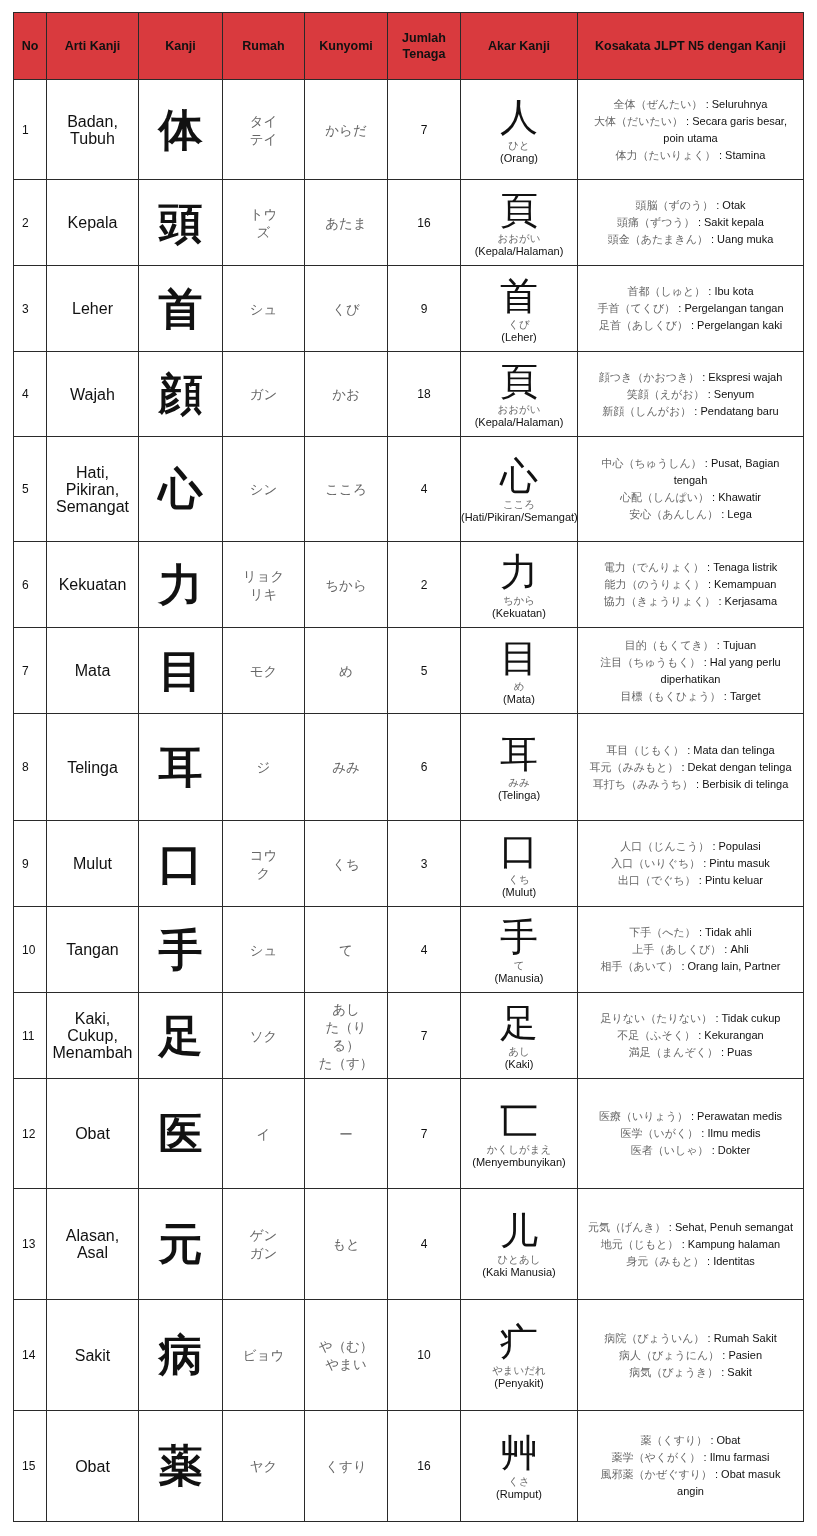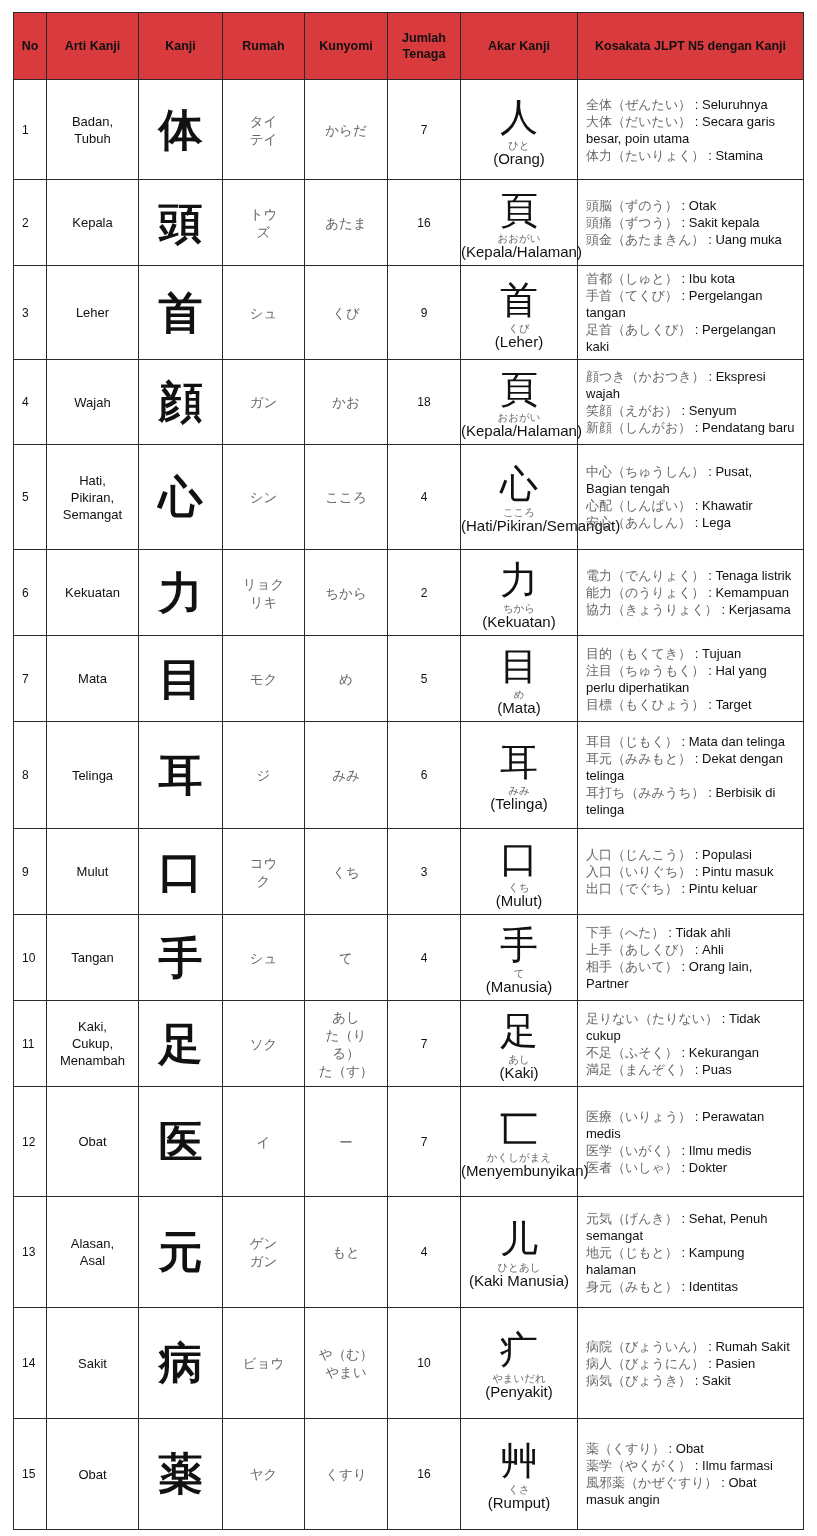--- a/index.html
+++ b/index.html
@@ -11,29 +11,29 @@
   }
   .kanji-table th, .kanji-table td {
     border: 1.5px solid #2a2a2a; padding: 0; vertical-align: middle;
   }
   .kanji-table th {
     background: #d93a3e; color: #111; font-weight: bold; font-size: 12.5px;
     text-align: center; line-height: 16px; height: 66px;
   }
   .kanji-table td { font-size: 12px; text-align: center; }
   td.col-no { text-align: left; padding-left: 8px; }
-  td.col-arti { line-height: 17px; font-size: 13px; }
+  td.col-arti { line-height: 17px; font-size: 16px; }
   td.col-kanji { font-family: "DejaVu Sans", sans-serif; font-size: 44px; font-weight: bold; line-height: 44px; }
   td.col-on, td.col-kun { color: #666; font-size: 13.5px; line-height: 18px; font-family: "DejaVu Serif", serif; }
   td.col-stroke { font-size: 12px; }
   td.col-root { line-height: 13px; }
   .root-glyph { font-family: "DejaVu Sans", sans-serif; font-size: 38px; line-height: 44px; display: block; }
   .root-reading { color: #666; font-size: 10.5px; display: block; font-family: Liberation Serif, serif; }
-  .root-meaning { font-size: 15px; display: block; }
-  td.col-vocab { text-align: left; padding: 4px 8px; font-size: 13px; line-height: 17px; }
+  .root-meaning { font-size: 11px; display: block; }
+  td.col-vocab { text-align: center; padding: 4px 8px; font-size: 11px; line-height: 17px; }
   .vocab-line { display: block; }
   .vocab-jp { color: #666; font-family: "DejaVu Serif", serif; }
   .multiline { white-space: pre-line; }
 </style>
 </head>
 <body>
 
 <table class="kanji-table">
   <colgroup>
     <col style="width:33px">

